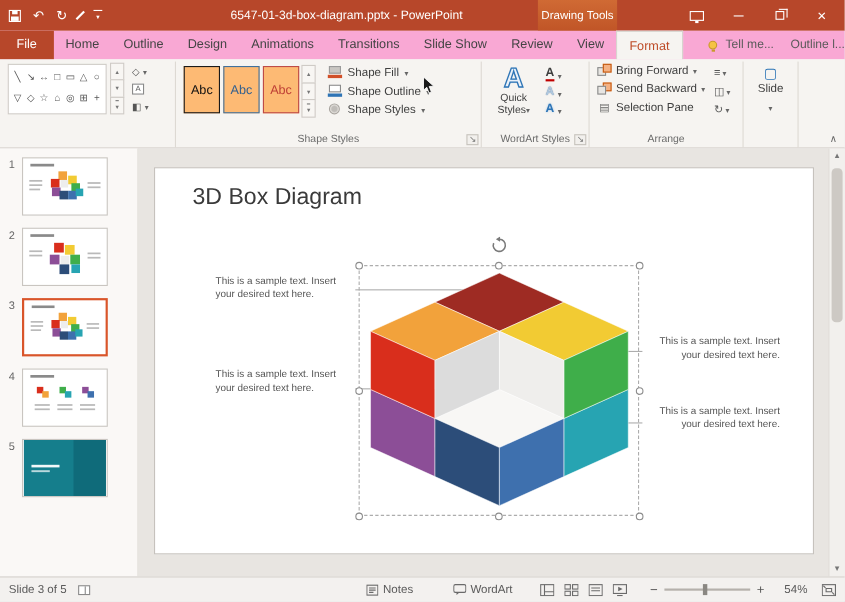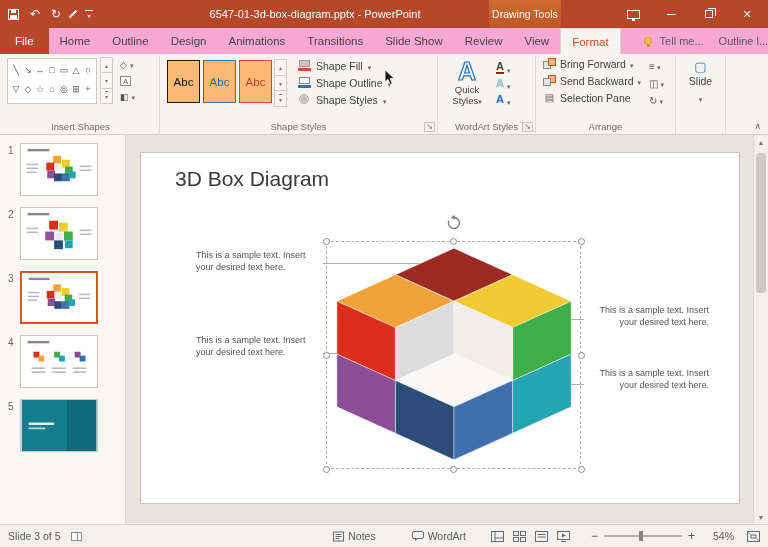--- a/index.html
+++ b/index.html
@@ -245,21 +245,20 @@
             </div>
           <div class="edit-btn">
               <span class="abox">A</span>
             </div>
           <div class="edit-btn">
               <span>◧</span>
               <span class="cv"></span>
             </div>
         </div>
       </div>
-      <div class="grp-label">Insert Shapes</div>
     </div>
 
     <div class="grp" style="width:278px;">
       <div class="g-styles">
         <div class="cards">
           <div class="card c1">Abc</div>
           <div class="card c2">Abc</div>
           <div class="card c3">Abc</div>
         </div>
         <div class="cards-scroll">

